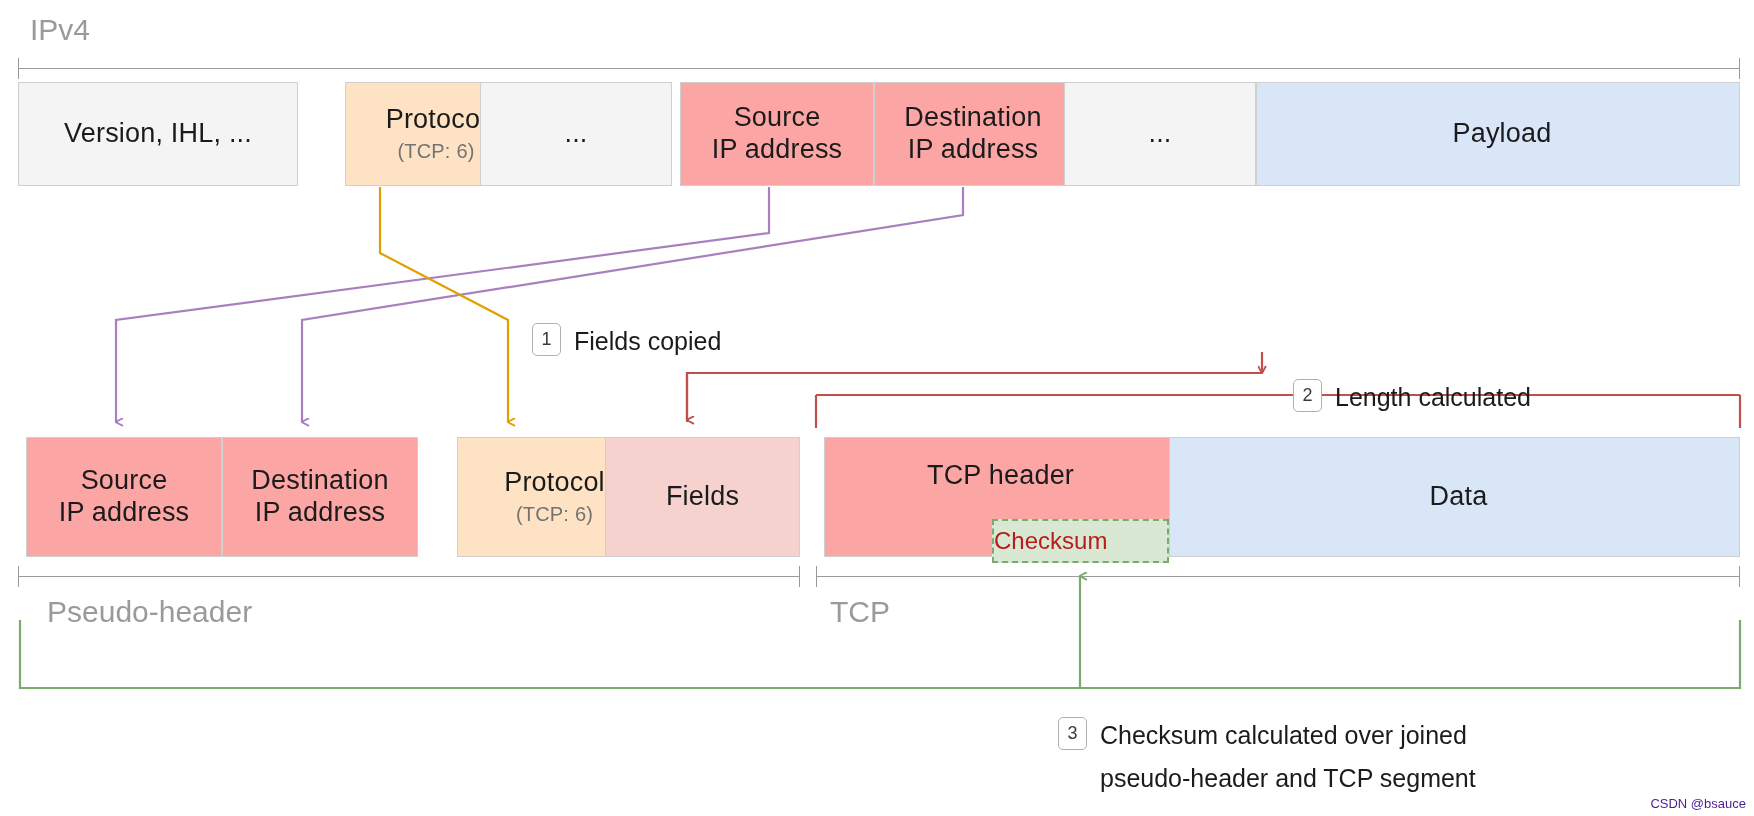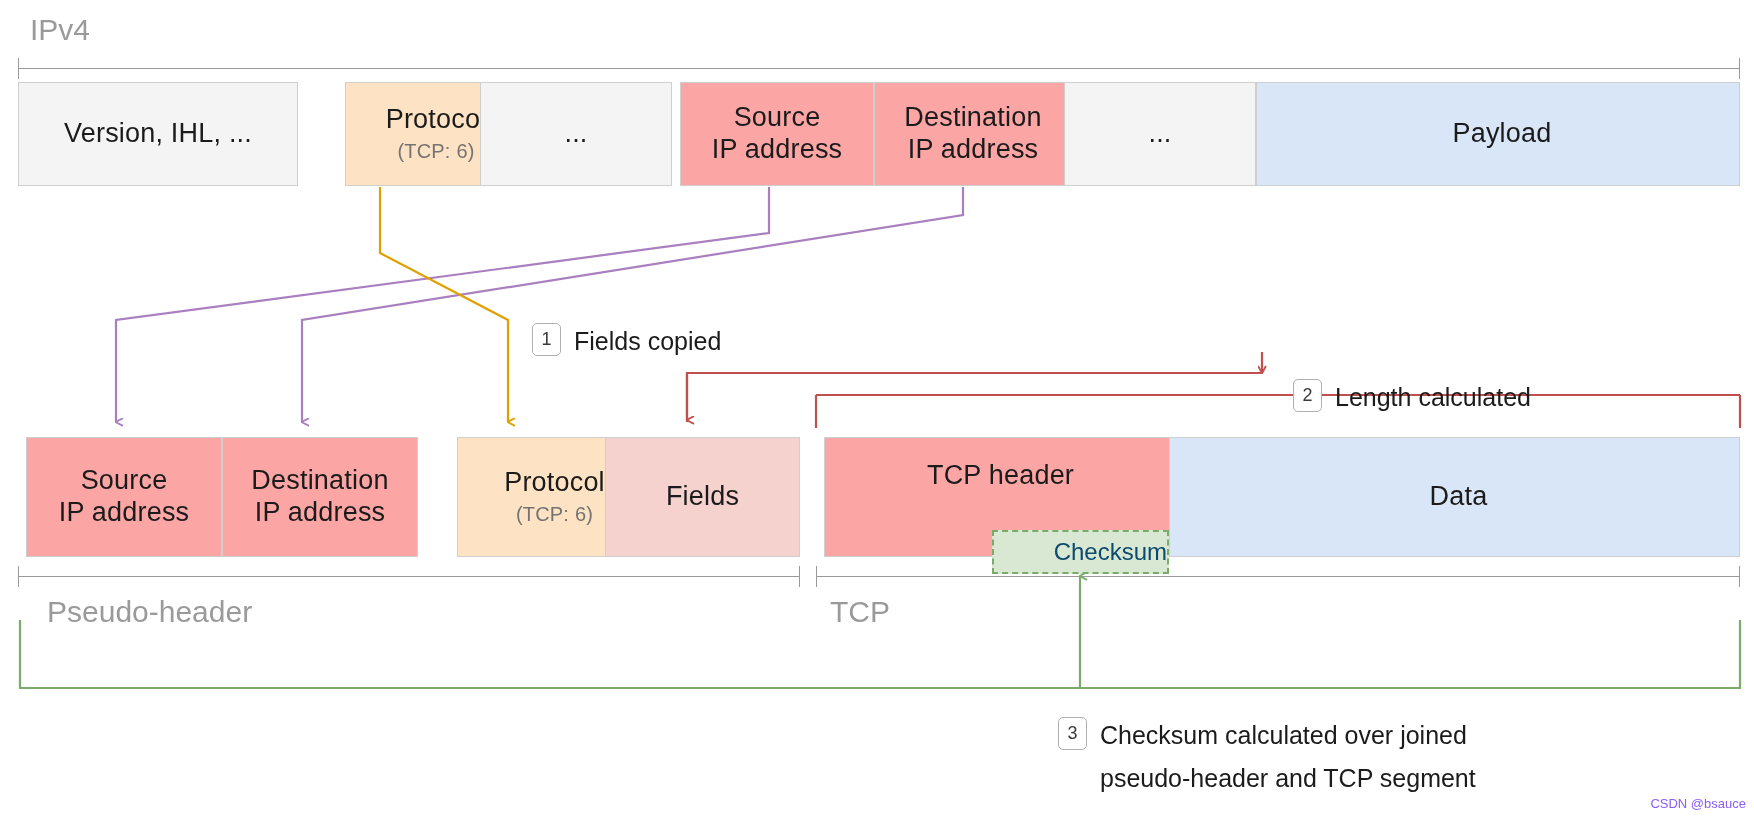--- a/index.html
+++ b/index.html
@@ -101,41 +101,40 @@
   .step .cap .l2 { display: block; }
 
   
   .checksum {
     position: absolute;
     box-sizing: border-box;
     background: #d8e8d2;
     border: 2px dashed #7aab6b;
     display: flex;
     align-items: center;
-    justify-content: flex-end;
+    justify-content: flex-start;
     font-size: 24px;
-    color: #0c4a6e;
-    margin-top: 11px;
+    color: #b91c1c;
   }
 
   
   svg.overlay {
     position: absolute;
     left: 0; top: 0;
     width: 1754px;
     height: 816px;
     pointer-events: none;
   }
 
   .watermark {
     position: absolute;
     right: 8px;
     bottom: 5px;
     font-size: 13px;
-    color: #8b5cf6;
+    color: #4c1d95;
     white-space: nowrap;
   }
 </style>
 </head>
 <body>
 
 <div id="canvas">
 
   <div class="section-label" style="left:30px; top:13px;">IPv4</div>
 

